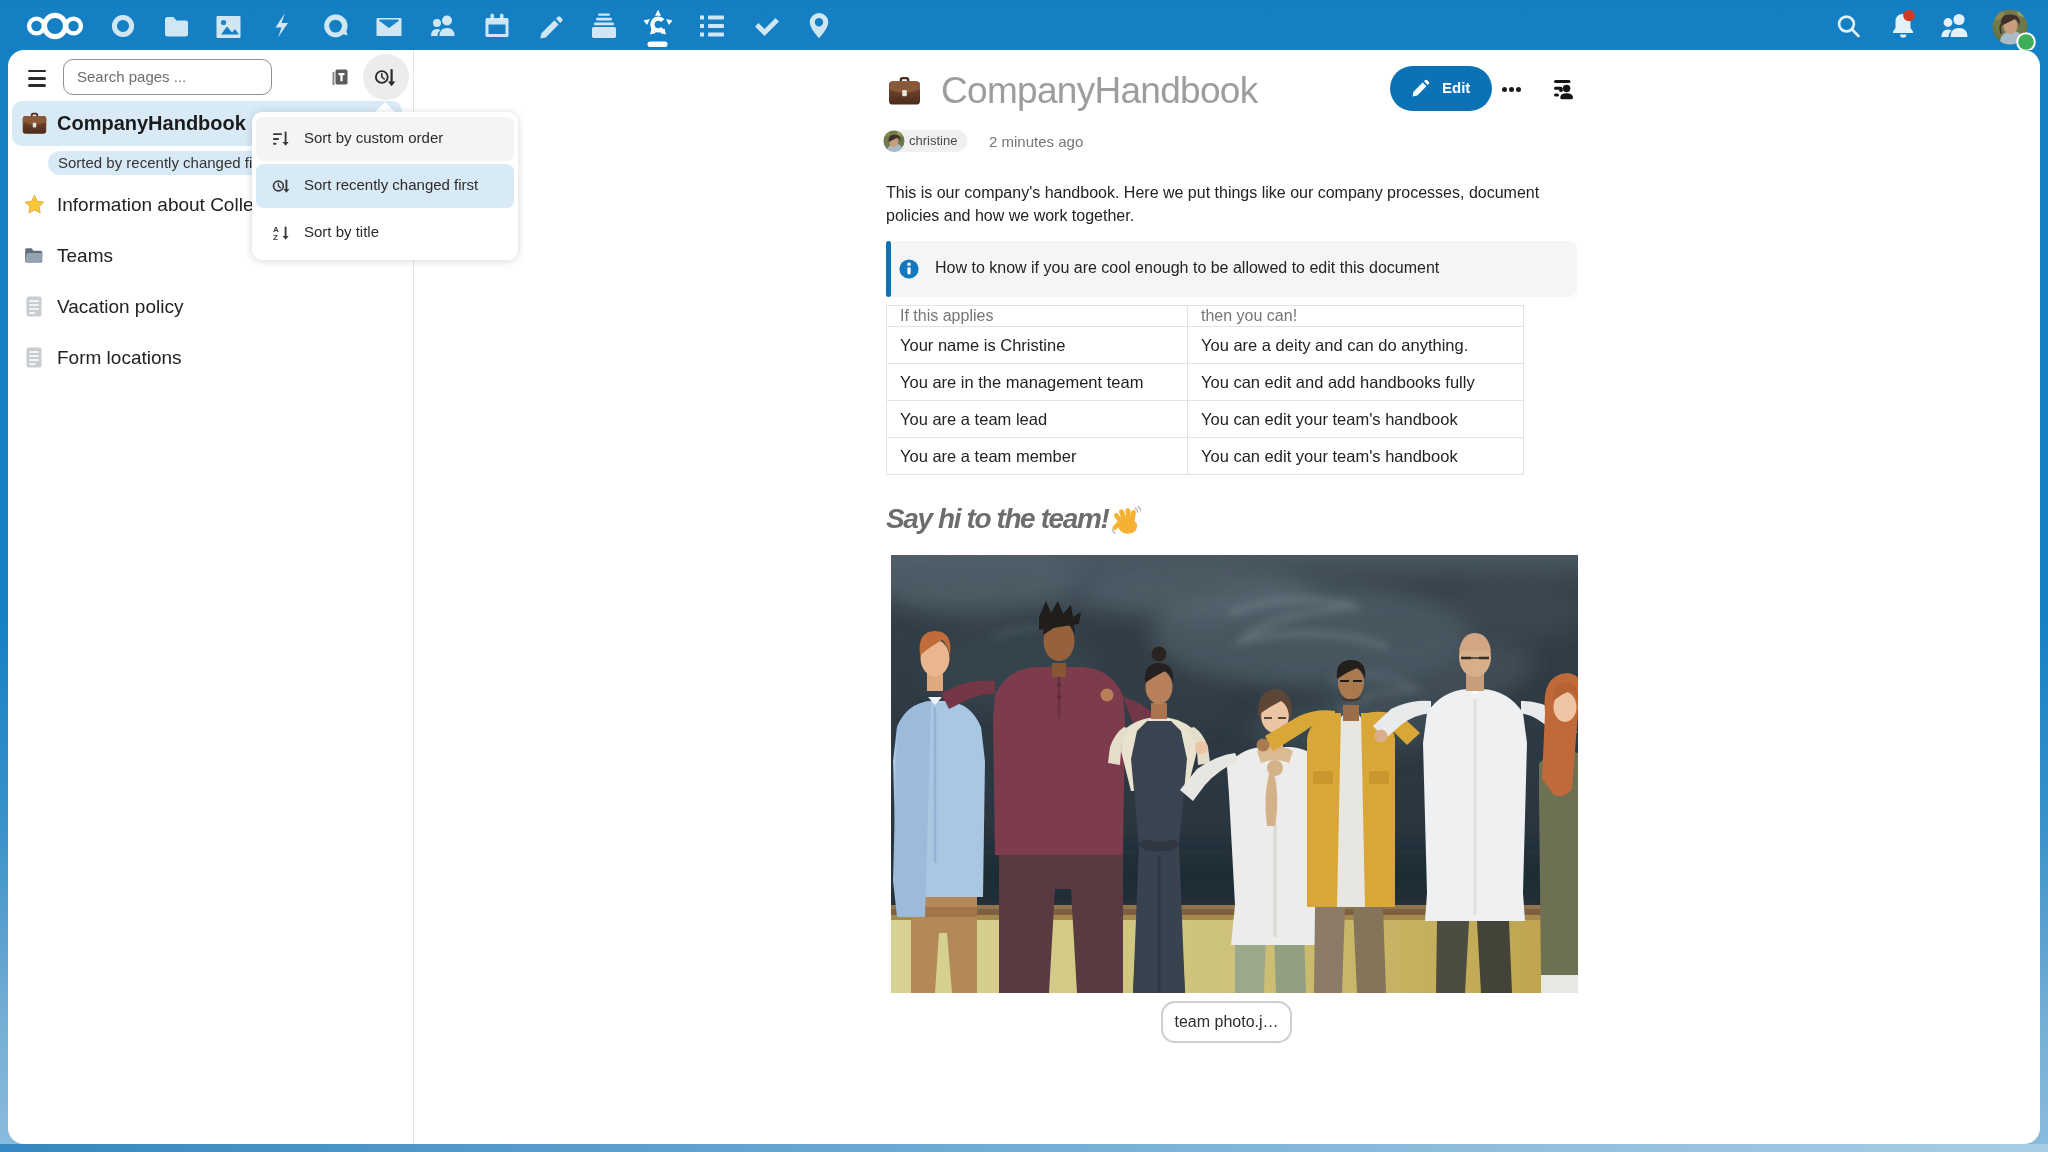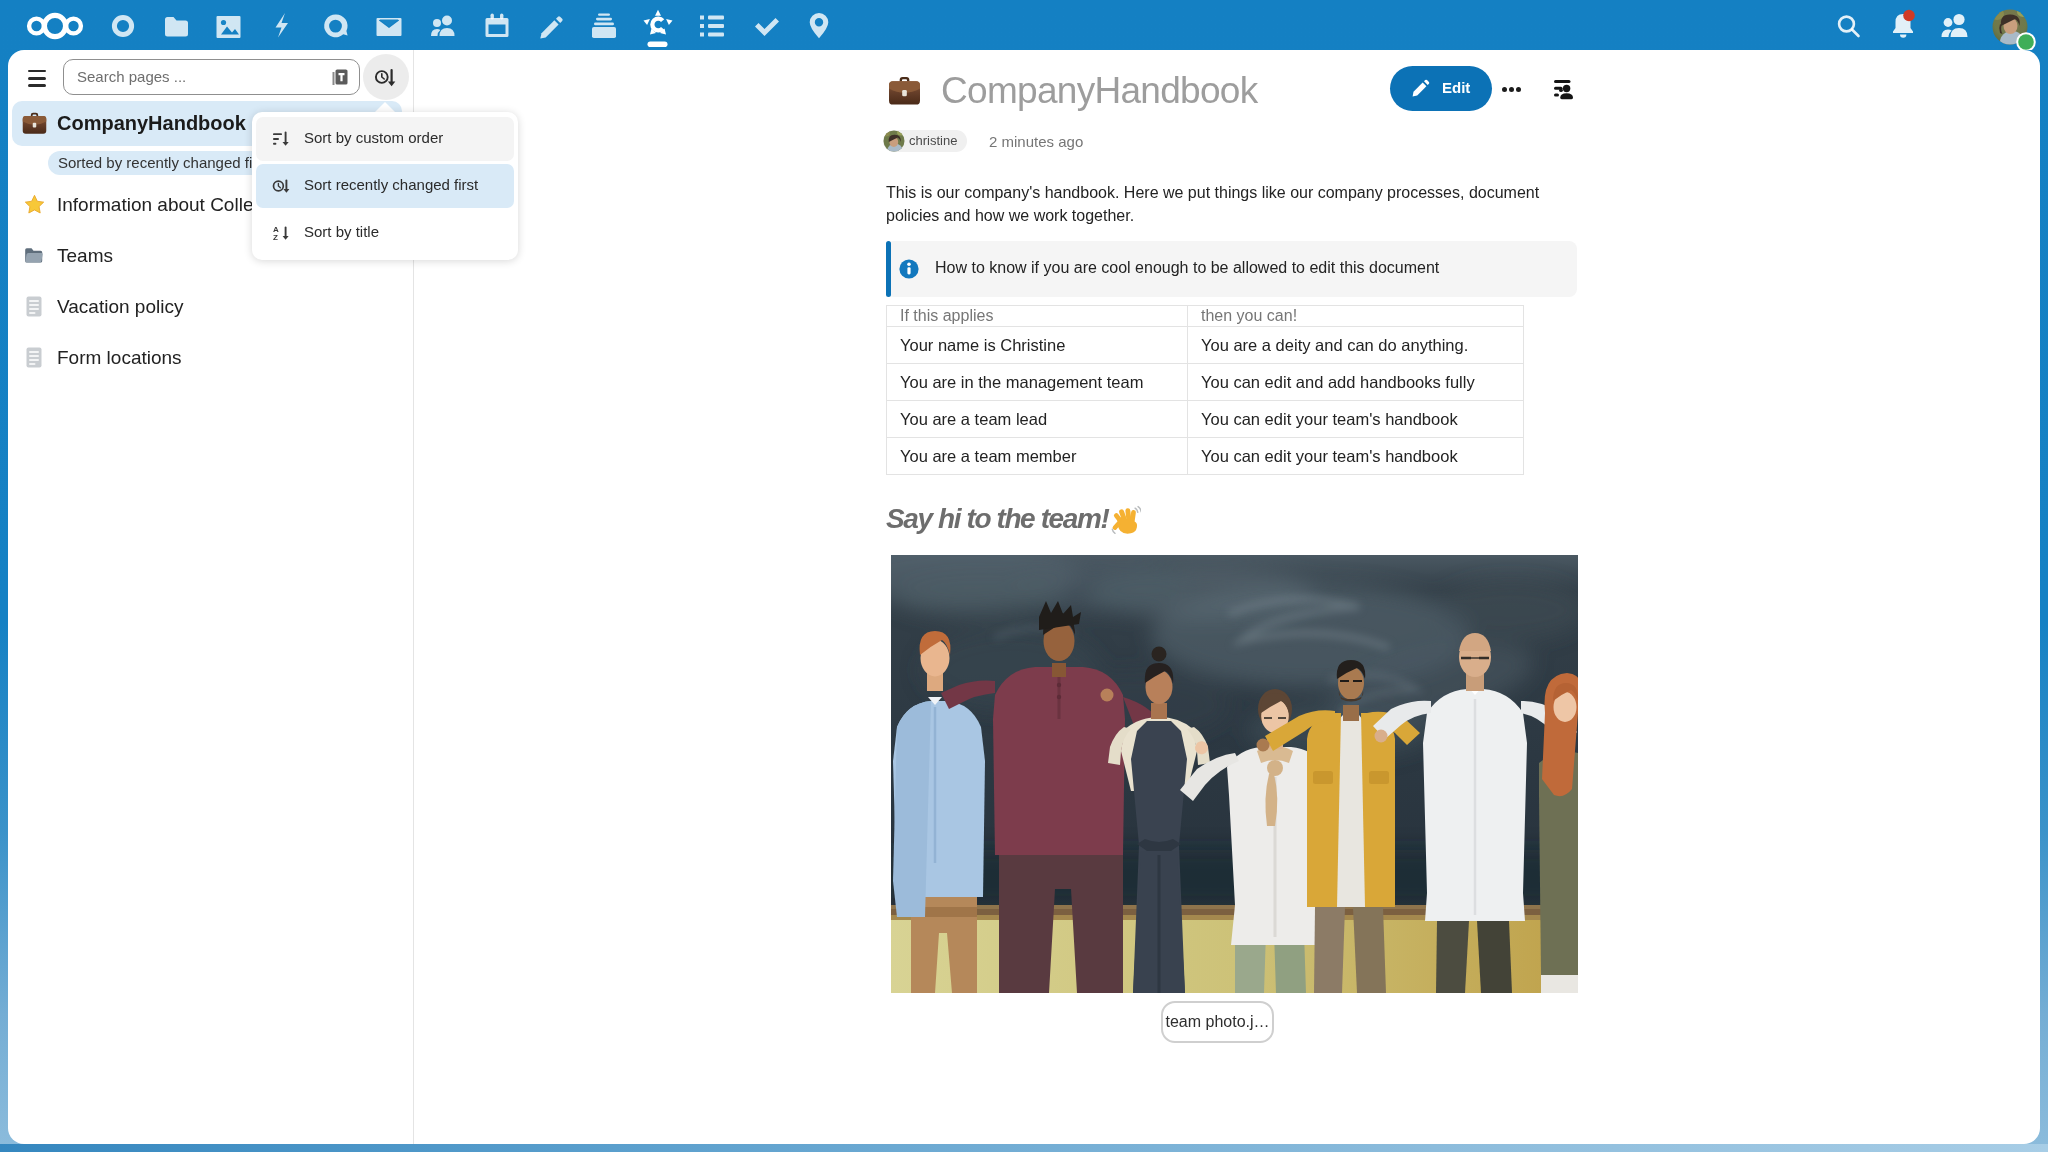--- a/index.html
+++ b/index.html
@@ -11,21 +11,21 @@
 }
 .abs { position:absolute; }
 
 #topbar { position:absolute; left:0; top:0; width:2048px; height:50px; }
 
 #panel { position:absolute; left:8px; top:50px; width:2032px; height:1094px;
   background:#ffffff; border-radius:16px; }
 #divider { position:absolute; left:413px; top:50px; width:1px; height:1094px; background:#e4e4e4; }
 
 #hamburger span { display:block; width:18px; height:2.4px; background:#2b2b2b; border-radius:2px; margin-bottom:4.8px; }
-#searchbox { position:absolute; left:63px; top:59px; width:297px; height:36px; border:1.6px solid #8f8f8f;
+#searchbox { position:absolute; left:63px; top:59px; width:209px; height:36px; border:1.6px solid #8f8f8f;
   border-radius:10px; background:#fff; color:#6e6e6e; font-size:15px; line-height:33px; padding-left:13px; }
 #sortbtn { position:absolute; left:363px; top:54px; width:46px; height:46px; border-radius:50%; background:#ececec; }
 .navactive { position:absolute; left:12px; top:101px; width:390px; height:45px; background:#d9eaf7; border-radius:10px; }
 .navtitle { position:absolute; left:57px; top:112px; font-size:20px; font-weight:bold; color:#1b1b1b; }
 #chip { position:absolute; left:48px; top:151px; width:220px; height:24px; background:#d9eaf7; border-radius:12px;
   font-size:15px; color:#333; line-height:24px; padding-left:10px; white-space:nowrap; overflow:hidden; }
 .navitem { position:absolute; left:57px; font-size:19px; color:#222; white-space:nowrap; overflow:hidden; width:196px; }
 
 #popover { position:absolute; left:252px; top:112px; width:266px; height:148px; background:#fff; border-radius:10px;
   box-shadow:0 1px 9px rgba(0,0,0,0.16);padding-left:43px; }
@@ -44,21 +44,21 @@
 #callout { position:absolute; left:886px; top:241px; width:691px; height:56px; background:#f5f5f5; border-radius:8px; }
 #callbar { position:absolute; left:886px; top:241px; width:4.5px; height:56px; background:#0c72b6; border-radius:3px; }
 #callout .ctext { position:absolute; left:49px; top:18px; font-size:16px; color:#232323; }
 
 #tbl { position:absolute; left:886px; top:305px; width:638px; border-collapse:collapse; font-size:16.5px; color:#232323; }
 #tbl th, #tbl td { border:1px solid #e3e3e3; text-align:left; font-weight:normal; padding:0 0 0 13px; }
 #tbl th { color:#767676; font-size:16px; height:21px; }
 #tbl td { height:37px; }
 #heading2 { position:absolute; left:886px; top:503px; font-size:28px; line-height:32px; font-weight:bold; font-style:italic; color:#6d6d6d; letter-spacing:-1.4px; }
 #photobox { position:absolute; left:891px; top:555px; width:687px; height:438px; }
-#filebtn { position:absolute; left:1161px; top:1001px; width:113px; height:42px; border:2px solid #cfcfcf;
+#filebtn { position:absolute; left:1161px; top:1001px; width:131px; height:42px; border:2px solid #cfcfcf;
   border-radius:14px; background:#fff; font-size:16px; color:#2e2e2e; text-align:center; line-height:38px; }
 </style>
 </head>
 <body>
 <div id="topbar">
 <svg width="2048" height="50" viewBox="0 0 2048 50" style="position:absolute;left:0;top:0;">
 
   <g stroke="#ffffff" fill="none">
     <circle cx="36.5" cy="26" r="7.4" stroke-width="4.4"></circle>
     <circle cx="55" cy="26" r="10.6" stroke-width="5.2"></circle>

